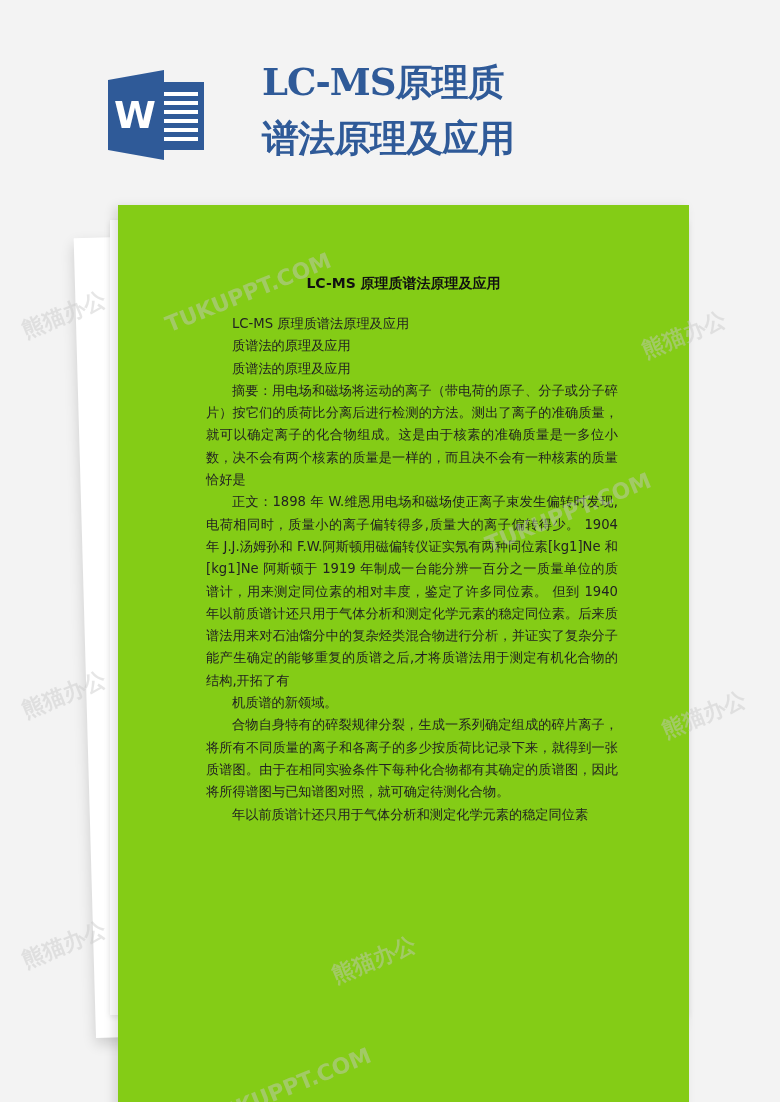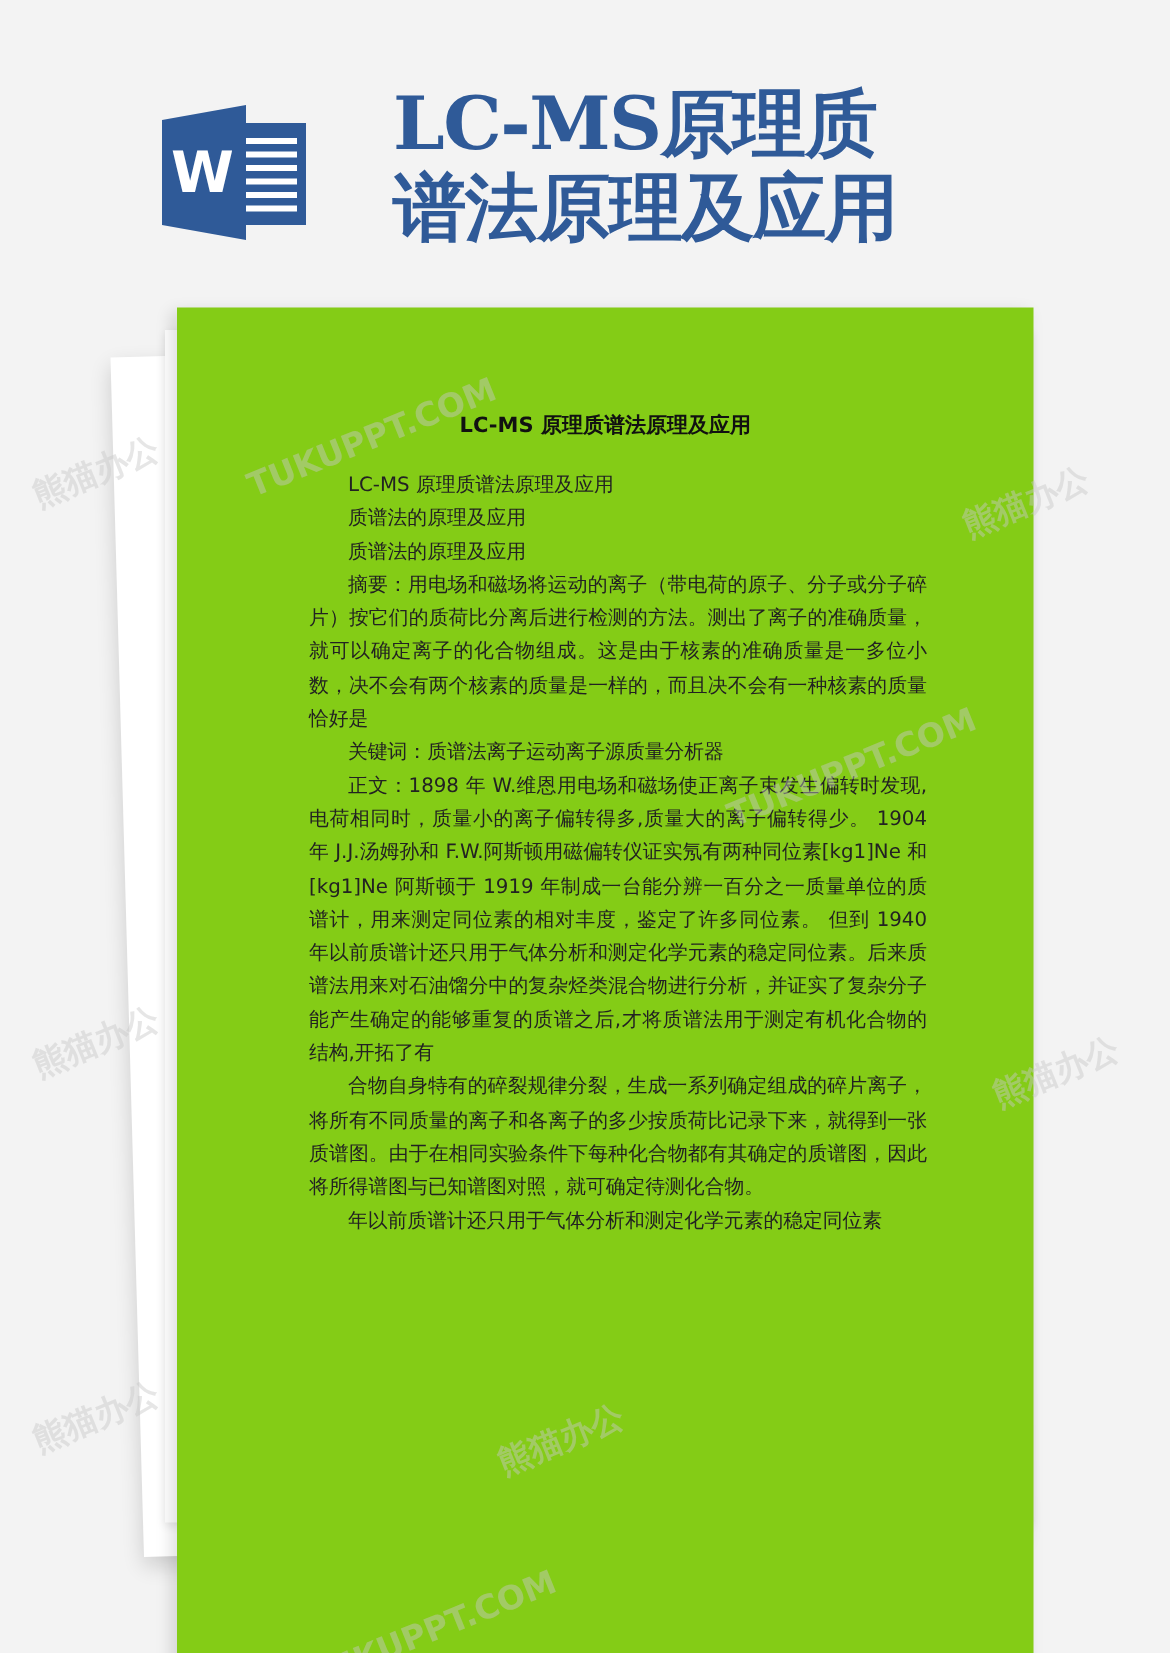--- a/index.html
+++ b/index.html
@@ -6,21 +6,21 @@
   body {
     width:780px; height:1102px; overflow:hidden; position:relative;
     background:#f3f3f3;
     font-family:"DejaVu Sans","Liberation Sans",sans-serif;
   }
   .banner { position:absolute; left:0; top:0; width:780px; height:200px; }
   .word-icon { position:absolute; left:108px; top:70px; width:100px; height:90px; }
   .banner-title {
     position:absolute; left:262px; top:54px;
     font-family:"DejaVu Serif","Liberation Serif",serif;
-    font-weight:bold; font-size:49px; line-height:56px; color:#2f5a98;
+    font-weight:bold; font-size:37px; line-height:56px; color:#2f5a98;
     letter-spacing:-1px;
   }
   .banner-title div { white-space:nowrap; }
   .sheet-back {
     position:absolute; left:96px; top:238px; width:585px; height:800px;
     background:#fff; transform:rotate(-1.6deg); transform-origin:0 100%;
     box-shadow:0 6px 14px rgba(0,0,0,0.16);
   }
   .sheet-back2 {
     position:absolute; left:110px; top:220px; width:578px; height:795px;
@@ -72,22 +72,22 @@
 <div class="sheet-back"></div>
 <div class="sheet-back2"></div>
 
 <div class="page">
   <div class="doc-title">LC-MS 原理质谱法原理及应用</div>
   <div class="body-text">
     <p class="indent-half">LC-MS 原理质谱法原理及应用</p>
     <p class="indent-half">质谱法的原理及应用</p>
     <p class="indent-half">质谱法的原理及应用</p>
     <p class="indent">摘要：用电场和磁场将运动的离子（带电荷的原子、分子或分子碎片）按它们的质荷比分离后进行检测的方法。测出了离子的准确质量，就可以确定离子的化合物组成。这是由于核素的准确质量是一多位小数，决不会有两个核素的质量是一样的，而且决不会有一种核素的质量恰好是</p>
-    <p class="indent-half">关键词：质谱法离子运动离子源质量分析器</p>
     <p class="indent">正文：1898 年 W.维恩用电场和磁场使正离子束发生偏转时发现,电荷相同时，质量小的离子偏转得多,质量大的离子偏转得少。 1904 年 J.J.汤姆孙和 F.W.阿斯顿用磁偏转仪证实氖有两种同位素[kg1]Ne 和[kg1]Ne 阿斯顿于 1919 年制成一台能分辨一百分之一质量单位的质谱计，用来测定同位素的相对丰度，鉴定了许多同位素。 但到 1940 年以前质谱计还只用于气体分析和测定化学元素的稳定同位素。后来质谱法用来对石油馏分中的复杂烃类混合物进行分析，并证实了复杂分子能产生确定的能够重复的质谱之后,才将质谱法用于测定有机化合物的结构,开拓了有</p>
+    <p class="indent-half">机质谱的新领域。</p>
     <p class="indent">合物自身特有的碎裂规律分裂，生成一系列确定组成的碎片离子，将所有不同质量的离子和各离子的多少按质荷比记录下来，就得到一张质谱图。由于在相同实验条件下每种化合物都有其确定的质谱图，因此将所得谱图与已知谱图对照，就可确定待测化合物。</p>
     <p class="indent">年以前质谱计还只用于气体分析和测定化学元素的稳定同位素</p>
   </div>
 </div>
 
 <div class="watermark" style="left:20px;top:300px;">熊猫办公</div>
 <div class="watermark" style="left:160px;top:280px;">TUKUPPT.COM</div>
 <div class="watermark" style="left:640px;top:320px;">熊猫办公</div>
 <div class="watermark" style="left:480px;top:500px;">TUKUPPT.COM</div>
 <div class="watermark" style="left:20px;top:680px;">熊猫办公</div>

